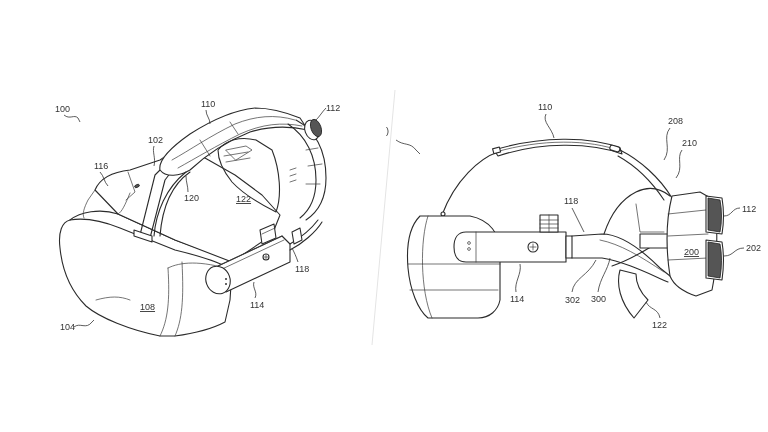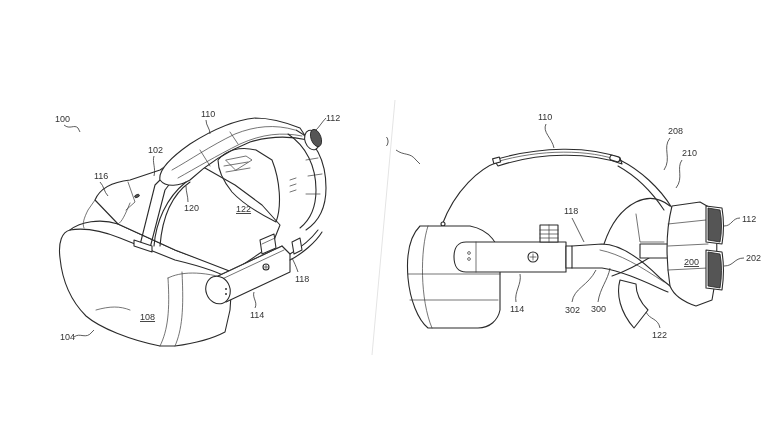--- a/index.html
+++ b/index.html
@@ -1,17 +1,17 @@
 <!DOCTYPE html>
 <html><head>
 <meta charset="utf-8">
 <style>
   html,body{margin:0;padding:0;background:#ffffff;}
   body{width:768px;height:432px;overflow:hidden;position:relative;font-family:"Liberation Sans",sans-serif;}
-  .stage{position:absolute;left:0;top:0;width:768px;height:380px;margin-top:10px;}
+  .stage{position:absolute;left:0;top:0;width:768px;height:380px;}
   svg{position:absolute;left:0;top:0;}
   .ln{fill:none;stroke:#2b2b2b;stroke-width:1.1;stroke-linecap:round;stroke-linejoin:round;}
   .lt{fill:none;stroke:#3a3a3a;stroke-width:0.7;stroke-linecap:round;stroke-linejoin:round;}
   .fillw{fill:#ffffff;stroke:#2b2b2b;stroke-width:1.1;stroke-linejoin:round;}
   .dark{fill:#555555;stroke:#222;stroke-width:0.8;}
   .lbl{font-family:"Liberation Sans",sans-serif;font-size:9px;fill:#333333;}
   .ul{text-decoration:underline;}
   .lead{fill:none;stroke:#333;stroke-width:0.8;}
   .divider{stroke:#e4e4e4;stroke-width:1;}
 </style>

